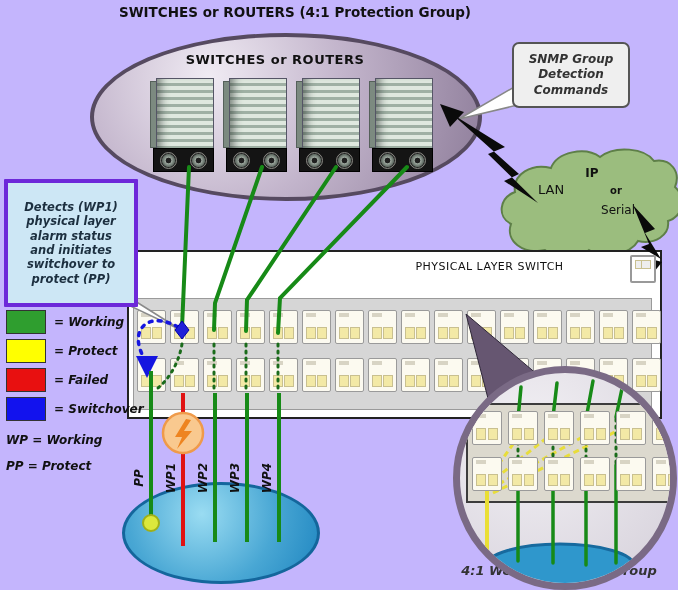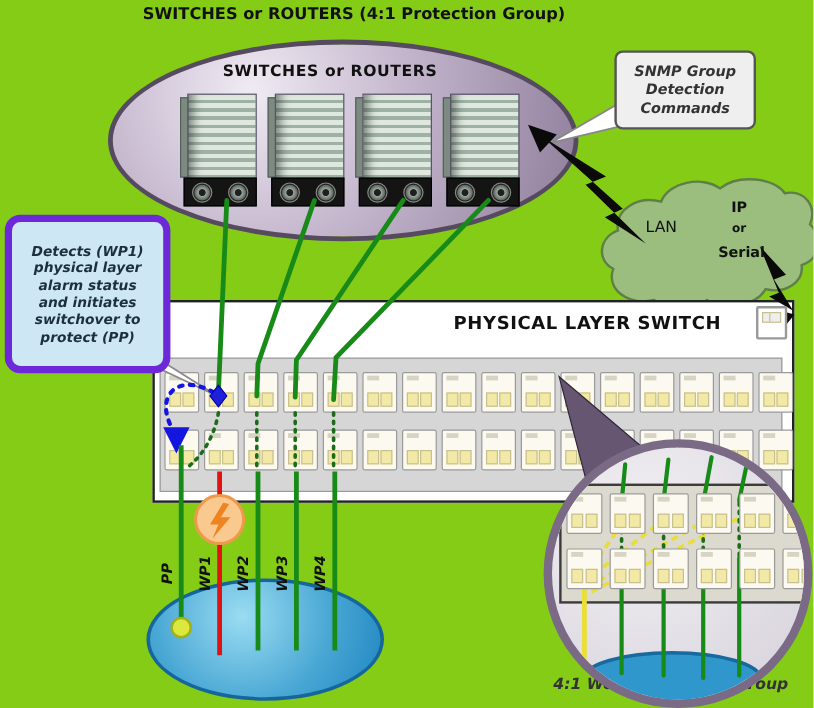--- a/index.html
+++ b/index.html
@@ -1,23 +1,23 @@
 <!DOCTYPE html>
 <html><head>
 <meta charset="utf-8">
 <style>
   html,body{margin:0;padding:0;background:#fff;}
-  #stage{position:relative;width:678px;height:590px;background:#84cc16;overflow:hidden;
+  #stage{position:relative;width:678px;height:590px;background:#c4b5fd;overflow:hidden;
          font-family:"DejaVu Sans",sans-serif;}
   .abs{position:absolute;}
 
   
   .main-title{left:60px;top:4px;width:470px;text-align:center;font-size:13.5px;font-weight:bold;color:#111;z-index:4;}
   .ellipse-label{left:79px;top:52px;width:392px;text-align:center;font-size:13px;font-weight:bold;color:#111;z-index:4;letter-spacing:.5px;}
-  .panel-title{left:362px;top:260px;width:255px;text-align:center;font-size:15px;font-weight:bold;color:#111;z-index:4;letter-spacing:.5px;}
+  .panel-title{left:362px;top:260px;width:255px;text-align:center;font-size:11px;font-weight:normal;color:#111;z-index:4;letter-spacing:.5px;}
   .group-label{font-size:13px;font-weight:bold;font-style:italic;color:#333;text-align:center;z-index:4;}
   .protected-label{left:118px;top:560px;width:205px;}
   .magnifier-label{left:440px;top:563px;width:238px;}
 
   
   .top-ellipse{left:90px;top:33px;width:384px;height:160px;border-radius:50%;
     background:radial-gradient(circle at 30% 25%,#f0ebf3 0%,#c3b5cc 45%,#8d7c99 100%);
     border:4px solid #564a60;z-index:1;}
   .router{width:64px;height:94px;z-index:2;}
   .router .side{position:absolute;left:0;top:3px;bottom:24px;width:7px;background:#7c8a80;border:1px solid #55605a;}
@@ -27,21 +27,21 @@
   .router .fans{position:absolute;left:3px;right:0;bottom:0;height:22px;background:#141414;border:1px solid #000;
     display:flex;align-items:center;justify-content:space-around;}
   .fan{width:15px;height:15px;border-radius:50%;border:1px solid #8a8a84;
     background:radial-gradient(circle,#202020 24%,#9aa59c 30%,#5f6a62 58%,#262626 64%);}
 
   
   .multiline{white-space:pre-line;}
   .snmp-box{left:512px;top:42px;width:114px;height:62px;background:#efefef;border:2px solid #555;border-radius:7px;
     display:flex;align-items:center;justify-content:center;text-align:center;
     font-size:12px;font-weight:bold;font-style:italic;color:#333;z-index:4;line-height:1.3;}
-  .detects-box{left:4px;top:179px;width:126px;height:120px;background:#cde7f5;border:6px solid #6d28d9;border-radius:13px;
+  .detects-box{left:4px;top:179px;width:126px;height:120px;background:#cde7f5;border:4px solid #6d28d9;border-radius:1px;
     display:flex;align-items:center;justify-content:center;text-align:center;
     font-size:11.5px;font-weight:bold;font-style:italic;color:#1c2f3f;z-index:4;line-height:1.25;}
 
   
   .legend{left:6px;top:310px;z-index:4;}
   .legend-row{display:flex;align-items:center;margin-bottom:5px;}
   .legend-swatch{width:38px;height:22px;border:1px solid #333;}
   .legend-text{margin-left:8px;font-size:12px;font-weight:bold;font-style:italic;color:#111;}
   .legend-abbr{font-size:12px;font-weight:bold;font-style:italic;color:#111;margin-top:12px;}
 
@@ -123,35 +123,55 @@
       </div>
   </div>
 
   <svg class="abs" style="left:495px;top:140px;z-index:1;" width="183" height="125" viewBox="0 0 183 125">
     <path d="M50,110 C28,115 10,101 16,84 C2,77 4,58 20,52 C17,34 37,23 56,28
              C62,12 90,6 105,17 C120,5 150,8 159,21 C176,18 186,32 180,47
              C192,58 188,76 173,81 C175,95 160,105 143,101 C135,115 108,119 94,110
              C84,120 62,121 50,110 Z" fill="#9bbd7e" stroke="#5e7f48" stroke-width="2"></path>
   </svg>
   <div class="abs" style="left:538px;top:182px;font-size:13px;font-weight:normal;color:#111;z-index:4;">LAN</div>
-  <div class="abs" style="left:596px;top:166px;width:40px;text-align:center;font-size:12px;font-weight:bold;color:#111;z-index:4;">IP</div>
+  <div class="abs" style="left:572px;top:166px;width:40px;text-align:center;font-size:12px;font-weight:bold;color:#111;z-index:4;">IP</div>
   <div class="abs" style="left:596px;top:185px;width:40px;text-align:center;font-size:10px;font-weight:bold;color:#111;z-index:4;">or</div>
-  <div class="abs" style="left:594px;top:203px;width:48px;text-align:center;font-size:12px;font-weight:bold;color:#111;z-index:4;">Serial</div>
+  <div class="abs" style="left:594px;top:203px;width:48px;text-align:center;font-size:12px;font-weight:normal;color:#111;z-index:4;">Serial</div>
 
   <div class="abs snmp-box multiline">SNMP Group
 Detection
 Commands</div>
 
   <div class="abs detects-box multiline">Detects (WP1)
 physical layer
 alarm status
 and initiates
 switchover to
 protect (PP)</div>
 
+  <div class="abs legend">
+    <div class="legend-row">
+      <div class="legend-swatch" style="background: rgb(47, 158, 47);"></div>
+      <div class="legend-text">= Working</div>
+    </div>
+    <div class="legend-row">
+      <div class="legend-swatch" style="background: rgb(255, 255, 0);"></div>
+      <div class="legend-text">= Protect</div>
+    </div>
+    <div class="legend-row">
+      <div class="legend-swatch" style="background: rgb(232, 16, 16);"></div>
+      <div class="legend-text">= Failed</div>
+    </div>
+    <div class="legend-row">
+      <div class="legend-swatch" style="background: rgb(18, 18, 238);"></div>
+      <div class="legend-text">= Switchover</div>
+    </div>
+    <div class="legend-abbr">WP = Working</div>
+    <div class="legend-abbr">PP  = Protect</div>
+  </div>
 
   <div class="abs switch-panel"></div>
   <div class="abs panel-title">PHYSICAL LAYER SWITCH</div>
   <div class="abs mgmt-port">
       <span class="pp-a"></span>
       <span class="pp-b"></span>
     </div>
   <div class="abs panel-inner"></div>
   <div class="abs port-row row-top">
       <div class="port-module">

